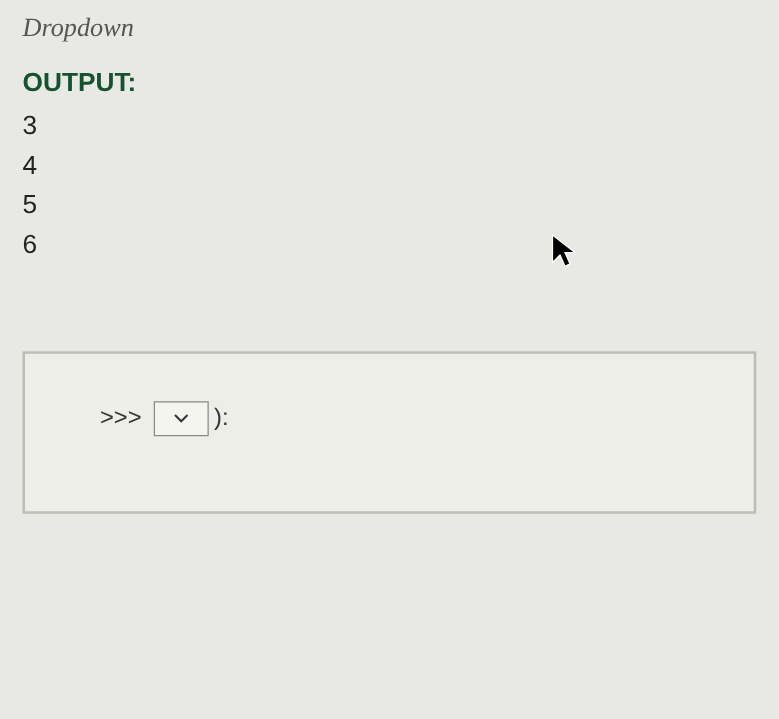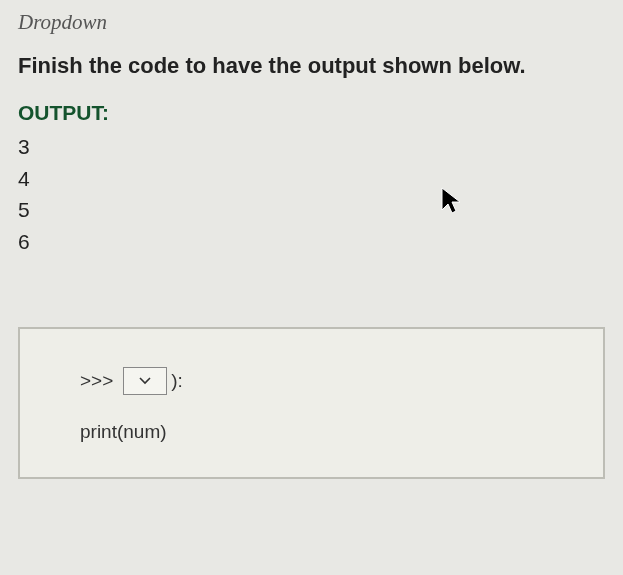--- a/index.html
+++ b/index.html
@@ -93,38 +93,36 @@
     pointer-events: none;
   }
 </style>
 </head>
 <body>
 
 <div class="page">
 
   <div class="qtype">Dropdown</div>
 
-  <div class="prompt">Finish the code to have the output shown below.</div>
 
   <div class="output-label">OUTPUT:</div>
   <div class="output-line">3</div>
   <div class="output-line">4</div>
   <div class="output-line">5</div>
   <div class="output-line">6</div>
 
   <div class="code-box">
     <div class="code-line1">
       <span class="prefix">&gt;&gt;&gt;</span>
       <span class="dd">
         <svg viewBox="0 0 12 8">
           <path d="M1 1 L6 6 L11 1" stroke="#333" stroke-width="1.6" fill="none"></path>
         </svg>
       </span>
       <span>):</span>
     </div>
-    <div class="code-line2">print(num)</div>
   </div>
 
 </div>
 
 <svg class="cursor" viewBox="0 0 22 30">
   <path d="M2 2 L2 24 L8 18 L12 27 L16 25 L12 16 L20 16 Z" fill="#000" stroke="#fff" stroke-width="1"></path>
 </svg>
 
 </body></html>

